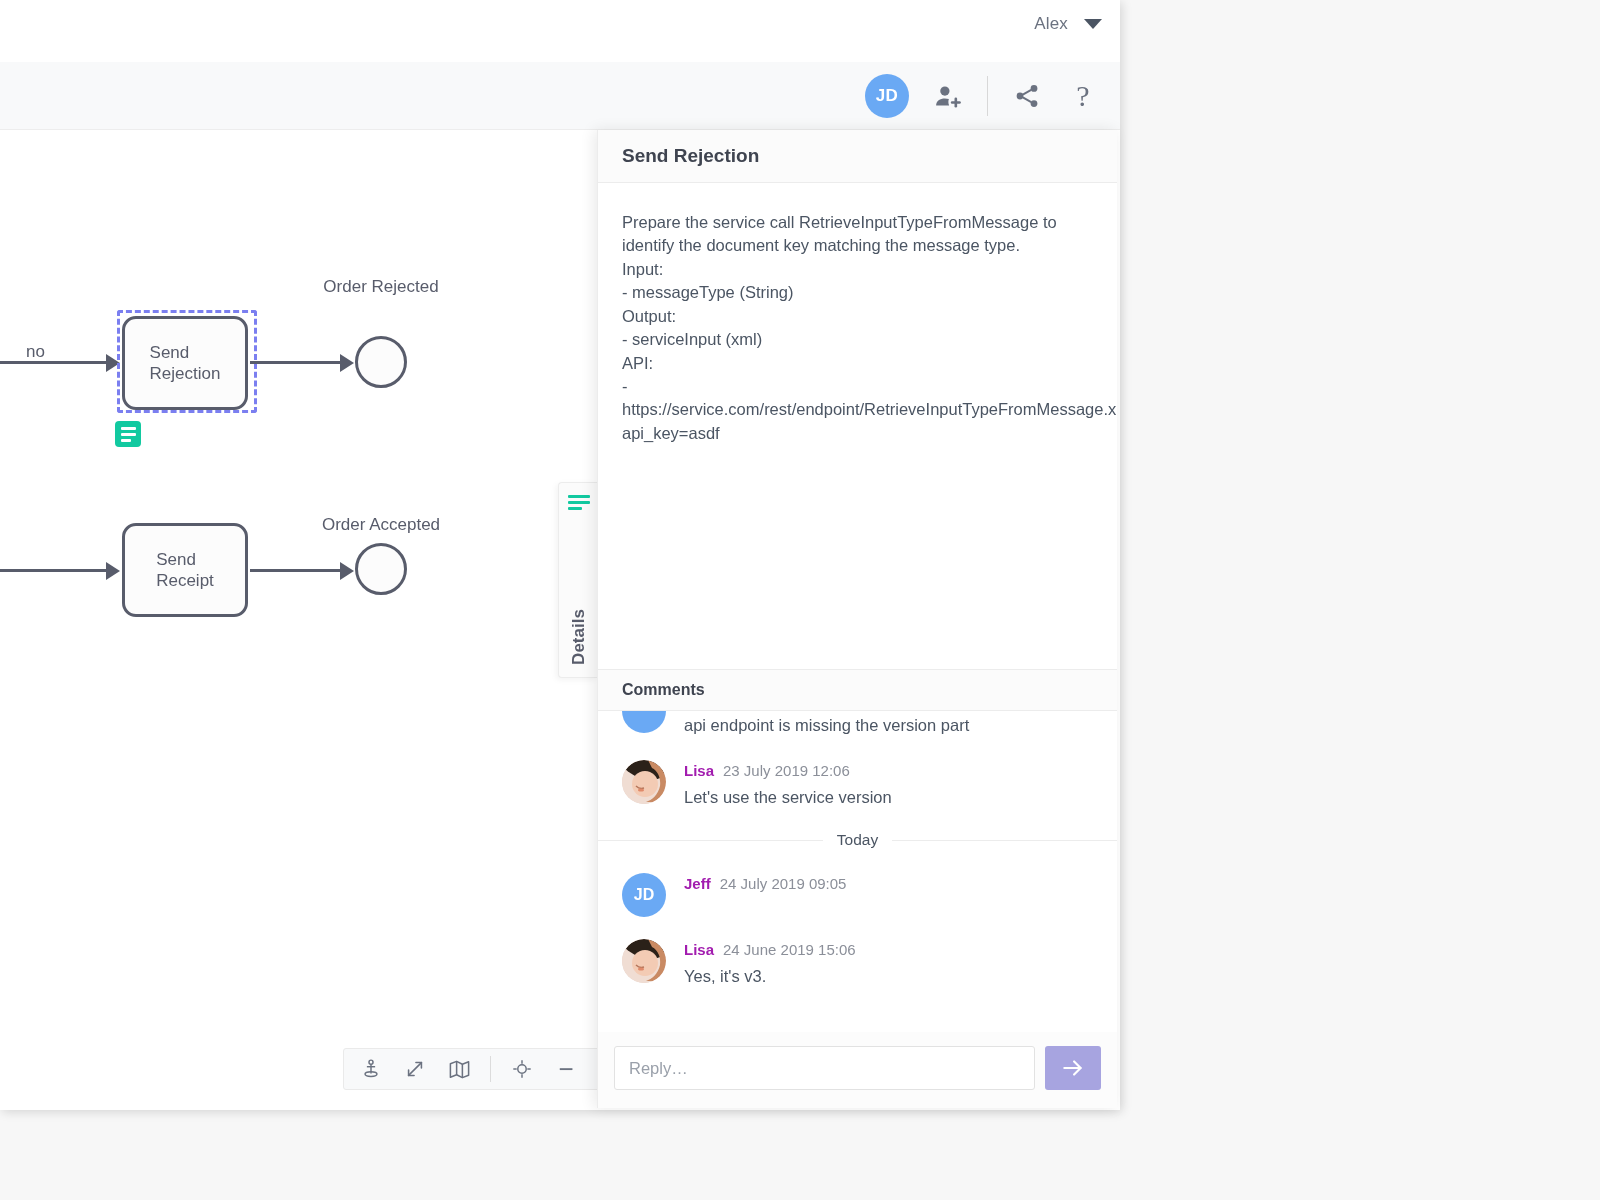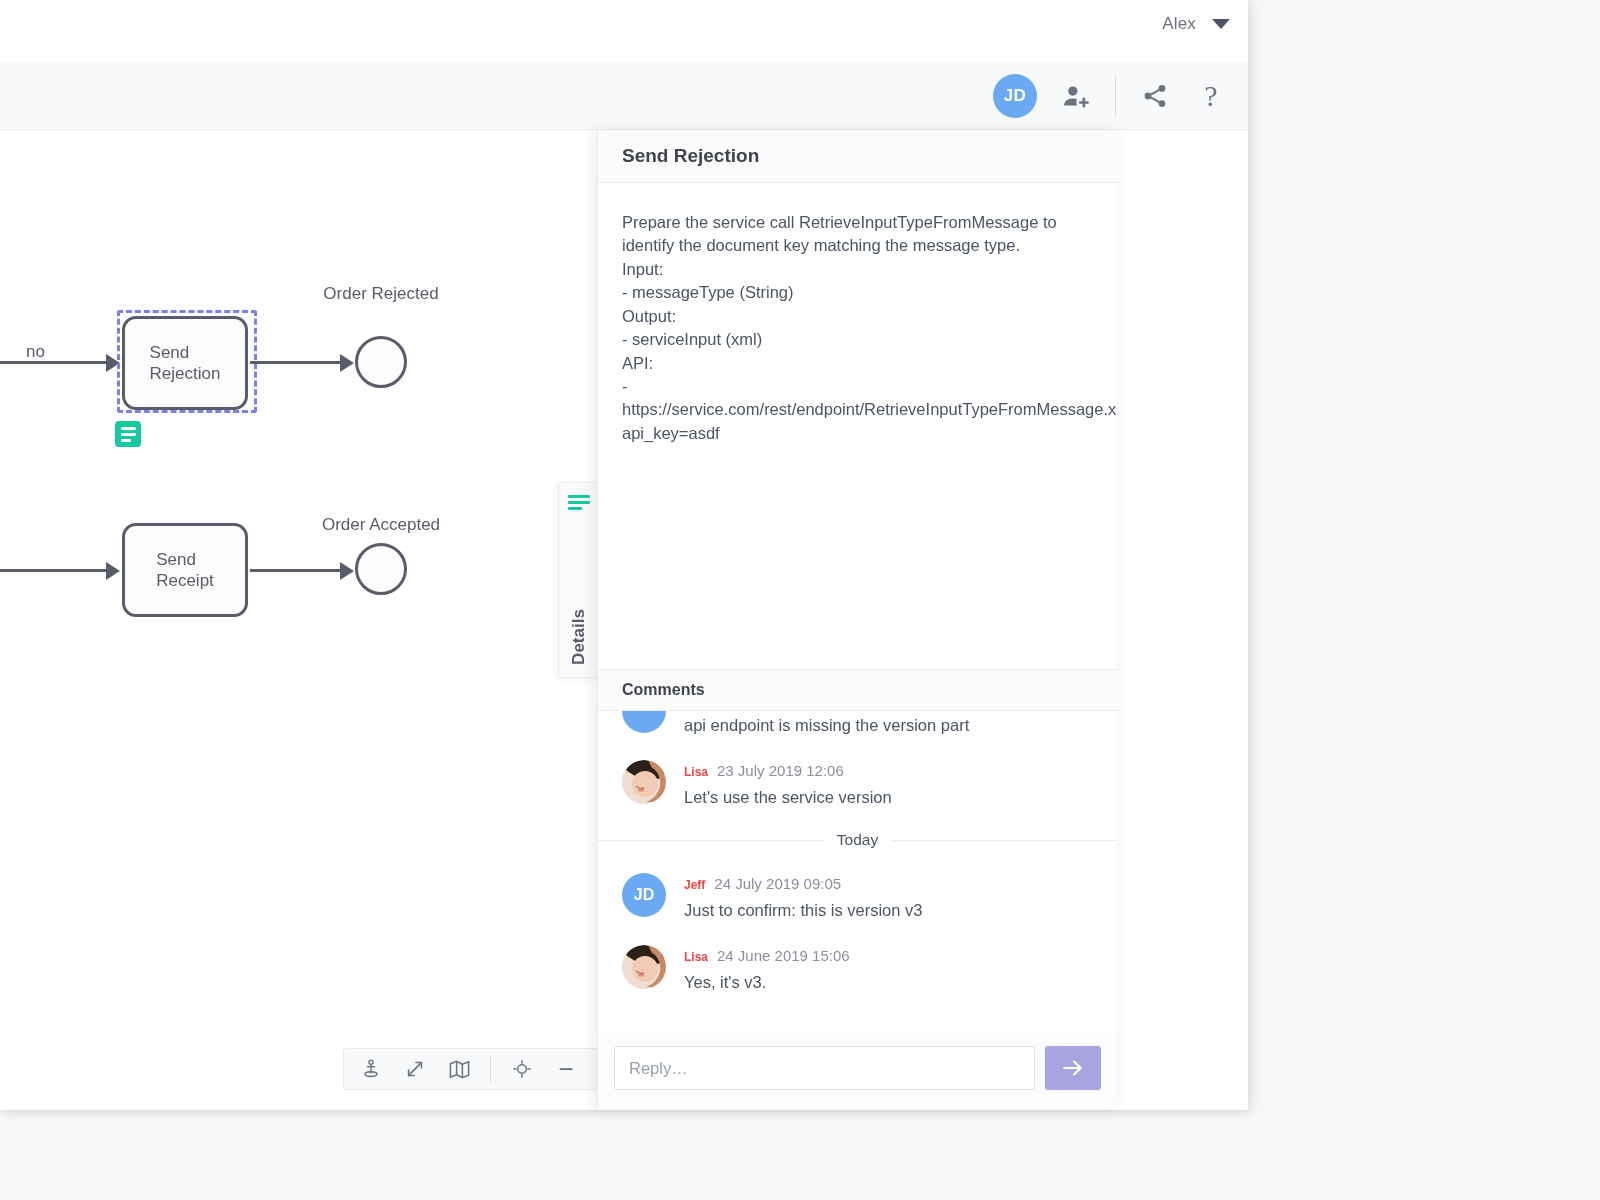--- a/index.html
+++ b/index.html
@@ -8,21 +8,21 @@
     margin: 0; padding: 0;
     width: 1600px; height: 1200px;
     background: #f7f7f7;
     font-family: "Liberation Sans", sans-serif;
     overflow: hidden;
   }
 
   #app {
     position: absolute;
     left: 0; top: 0;
-    width: 1248px; height: 1110px;
+    width: 1120px; height: 1110px;
     background: #ffffff;
     box-shadow: 2px 2px 10px rgba(0,0,0,0.14);
   }
 
   
   .userbar {
     position: absolute; left: 0; top: 0;
     width: 100%; height: 62px;
     background: #ffffff;
   }
@@ -245,21 +245,21 @@
     flex: 0 0 auto;
     width: 44px; height: 44px; border-radius: 50%;
     overflow: hidden;
     display: flex; align-items: center; justify-content: center;
     font-size: 16px; font-weight: 600; color: #fff;
   }
   .c-avatar.jd { background: #6aa9f4; }
   .c-avatar.photo { background: #e9d5cc; position: relative; }
   .c-body { flex: 1 1 auto; padding-top: 2px; }
   .c-meta { display: flex; align-items: baseline; gap: 9px; margin-bottom: 7px; }
-  .c-name { font-size: 12px; font-weight: 700; color: #ef4444; }
+  .c-name { font-size: 15px; font-weight: 700; color: #a21caf; }
   .c-time { font-size: 15px; color: #8b8f99; }
   .c-text { font-size: 16.5px; color: #4b5563; line-height: 1.42; }
 
   .day-sep {
     display: flex; align-items: center; gap: 14px;
     padding: 16px 0 8px 0;
   }
   .day-sep .line { flex: 1 1 auto; height: 1px; background: #ececec; }
   .day-sep .lbl { font-size: 15.5px; color: #4b5563; }
 
@@ -346,21 +346,21 @@
     </div>
     <div class="doc-badge" style="left:115px; top:291px;">
       <i></i>
         <i></i>
         <i></i>
     </div>
 
     <div class="edge-line" style="left:250px; top:231px; width:96px;"></div>
     <div class="edge-head" style="left:340px; top:224px;"></div>
 
-    <div class="ev-label" style="left:301px; top:153px;text-align:center;">Order
+    <div class="ev-label" style="left:301px; top:146px;text-align:center;">Order
 Rejected</div>
     <div class="endevent" style="left:355px; top:206px;"></div>
 
     <div class="edge-line" style="left:0px; top:439px; width:108px;"></div>
     <div class="edge-head" style="left:106px; top:432px;"></div>
 
     <div class="node" style="left:122px; top:393px;">
       <span style="white-space:pre-line;">Send
 Receipt</span>
     </div>
@@ -485,21 +485,20 @@
         <span class="line"></span>
       </div>
 
       <div class="comment">
         <div class="c-avatar jd">JD</div>
         <div class="c-body">
           <div class="c-meta">
             <span class="c-name">Jeff</span>
             <span class="c-time">24 July 2019 09:05</span>
           </div>
-          <div class="c-text">Just to confirm: this is version v3</div>
         </div>
       </div>
 
       <div class="comment">
         <div class="c-avatar photo">
           <svg width="44" height="44" viewBox="0 0 44 44">
             <defs>
                 <clipPath id="cl2">
                   <circle cx="22" cy="22" r="22"></circle>
                 </clipPath>

